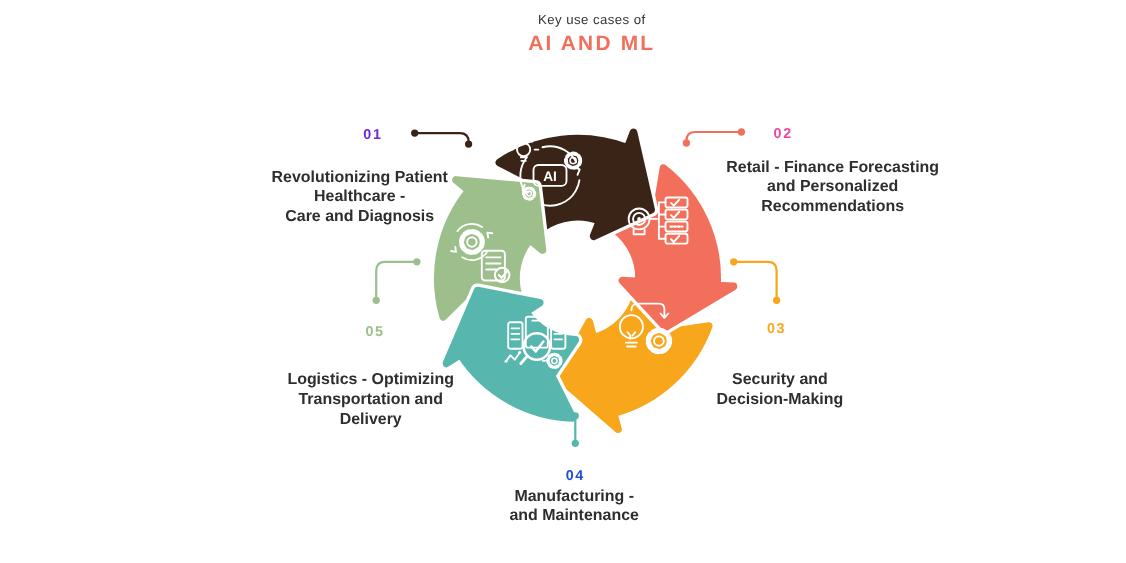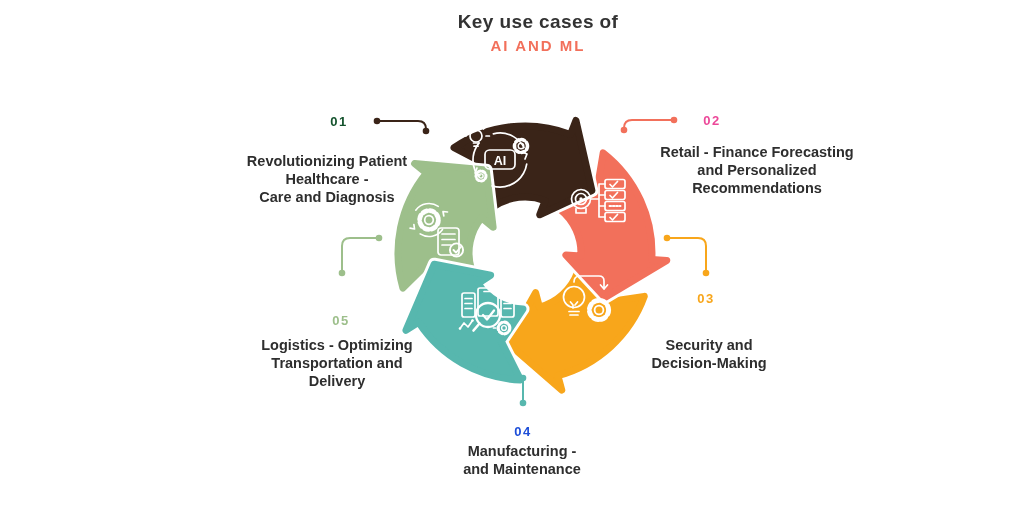--- a/index.html
+++ b/index.html
@@ -1,20 +1,20 @@
 <!DOCTYPE html>
 <html><head>
 <meta charset="utf-8">
 <style>
   html,body{margin:0;padding:0;background:#ffffff;}
   .stage{position:relative;width:1024px;height:512px;background:#ffffff;
          font-family:"Liberation Sans",sans-serif;overflow:hidden;}
   .title-wrap{position:absolute;left:288px;top:11px;width:500px;text-align:center;}
-  .title-line1{font-size:19px;color:#333333;font-weight:700;letter-spacing:.4px;}
-  .title-line2{font-size:15px;font-weight:800;letter-spacing:2px;margin-top:4px;}
+  .title-line1{font-size:12px;color:#333333;font-weight:400;letter-spacing:.4px;}
+  .title-line2{font-size:19px;font-weight:800;letter-spacing:2px;margin-top:4px;}
   .num{position:absolute;width:44px;text-align:center;font-size:13px;font-weight:700;letter-spacing:1.5px;}
   .label{position:absolute;text-align:center;font-weight:700;font-size:14.5px;line-height:18px;color:#2e2e2e;}
   svg{position:absolute;left:0;top:0;}
 </style>
 </head>
 <body>
 
 <div class="stage">
 
   <div class="title-wrap">
@@ -134,25 +134,25 @@
         <circle cx="523" cy="403" r="3.3" stroke="none" fill="#57B7AE"></circle>
       </g>
       <g>
         <path d="M379,238 H350 Q342,238 342,246 V271" stroke="#9DBF8B"></path>
         <circle cx="379" cy="238" r="3.3" stroke="none" fill="#9DBF8B"></circle>
         <circle cx="342" cy="273" r="3.3" stroke="none" fill="#9DBF8B"></circle>
       </g>
     </g>
   </svg>
 
-  <div class="num" style="left: 317px; top: 114px; color: #14532d;">01</div>
+  <div class="num" style="left: 317px; top: 114px; color: #6d28d9;">01</div>
   <div class="num" style="left: 690px; top: 113px; color: #ec4899;">02</div>
   <div class="num" style="left: 684px; top: 291px; color: rgb(248, 166, 27);">03</div>
   <div class="num" style="left: 501px; top: 424px; color: #1d4ed8;">04</div>
-  <div class="num" style="left: 319px; top: 293px; color: rgb(157, 191, 139); margin-top: 20px;">05</div>
+  <div class="num" style="left: 319px; top: 293px; color: rgb(157, 191, 139);">05</div>
 
   <div class="label" style="left:217px;top:152px;width:220px;">
     <div>Revolutionizing Patient</div>
     <div>Healthcare -</div>
     <div>Care and Diagnosis</div>
   </div>
   <div class="label" style="left:632px;top:143px;width:250px;">
     <div>Retail - Finance Forecasting</div>
     <div>and Personalized</div>
     <div>Recommendations</div>

